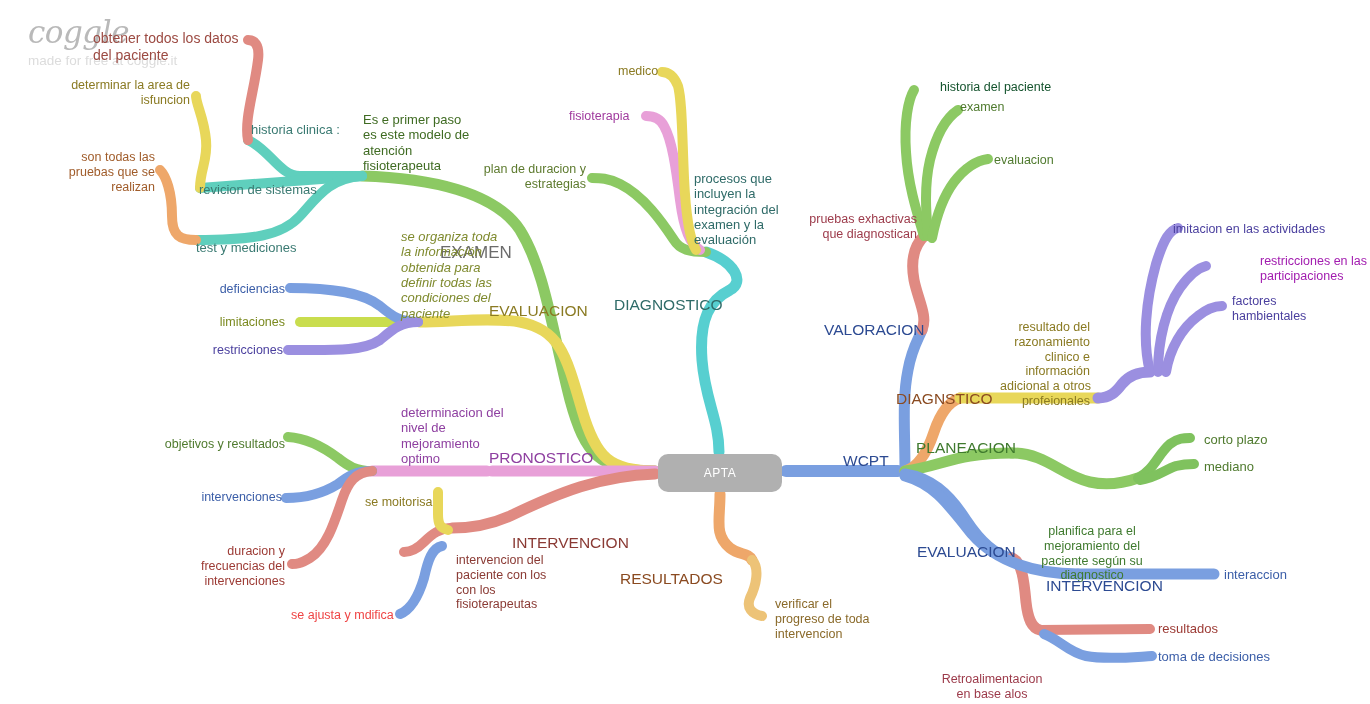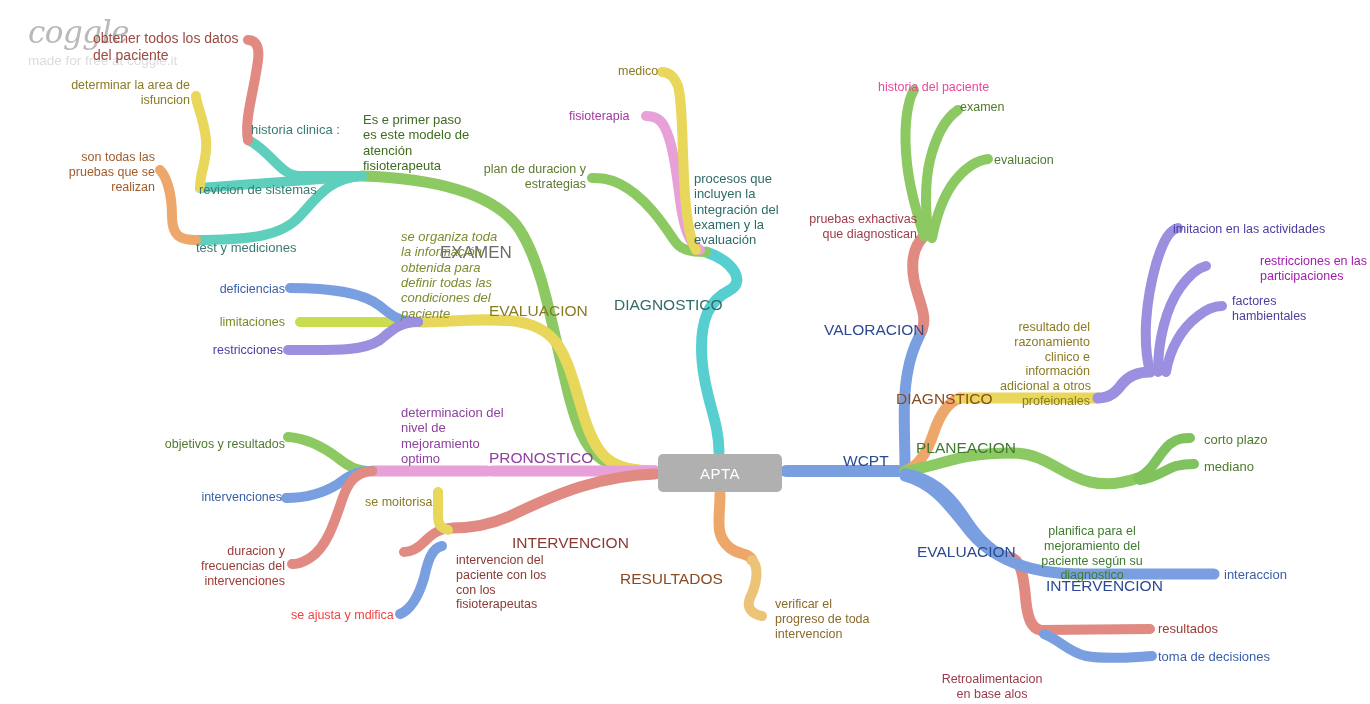--- a/index.html
+++ b/index.html
@@ -24,22 +24,22 @@
   }
   .brand-sub{
     position:absolute;left:28px;top:53px;
     font-size:13.5px;color:#dcdcdc;
   }
 
   
   .central{
     position:absolute;
     left:658px;top:454px;width:124px;height:38px;
-    background:#b0b0b0;border-radius:5px;
-    color:#ffffff;font-size:15px;
+    background:#b0b0b0;border-radius:10px;
+    color:#ffffff;font-size:12px;
     display:flex;align-items:center;justify-content:center;
     letter-spacing:0.5px;
   }
   .t12{font-size:12.5px;}
   .t13{font-size:13px;}
   .t14{font-size:14px;}
   .t15{font-size:15.5px;}
   .t17{font-size:17px;}
   .ital{font-style:italic;}
   .ar{text-align:right;}
@@ -197,21 +197,21 @@
   <div class="lbl t15" style="left:620px;top:570px;color:#8a4a20;">RESULTADOS</div>
   <div class="lbl t12" style="left:775px;top:597px;width:110px;color:#8a6a2a;">verificar el
 progreso de toda
 intervencion</div>
 
   <div class="lbl t15" style="left:843px;top:452px;color:#2c4a92;">WCPT</div>
 
   <div class="lbl t15" style="left:824px;top:321px;color:#2c4a92;">VALORACION</div>
   <div class="lbl t12 ar" style="left:795px;top:212px;width:122px;color:#9c3a4a;">pruebas exhactivas
 que diagnostican</div>
-  <div class="lbl t12" style="left:878px;top:80px;color:#ec4899;text-align:right;">historia del paciente</div>
+  <div class="lbl t12" style="left:940px;top:80px;color:#14532d;text-align:right;">historia del paciente</div>
   <div class="lbl t12" style="left:960px;top:100px;color:#4f7a2e;">examen</div>
   <div class="lbl t12" style="left:994px;top:153px;color:#4f7a2e;">evaluacion</div>
 
   <div class="lbl t15" style="left:896px;top:390px;color:#8a4a20;">DIAGNSTICO</div>
   <div class="lbl t12 ar" style="left:1000px;top:320px;width:90px;color:#8a7a22;">resultado del
 razonamiento
 clinico e
 información
 adicional a otros
 profeionales</div>

